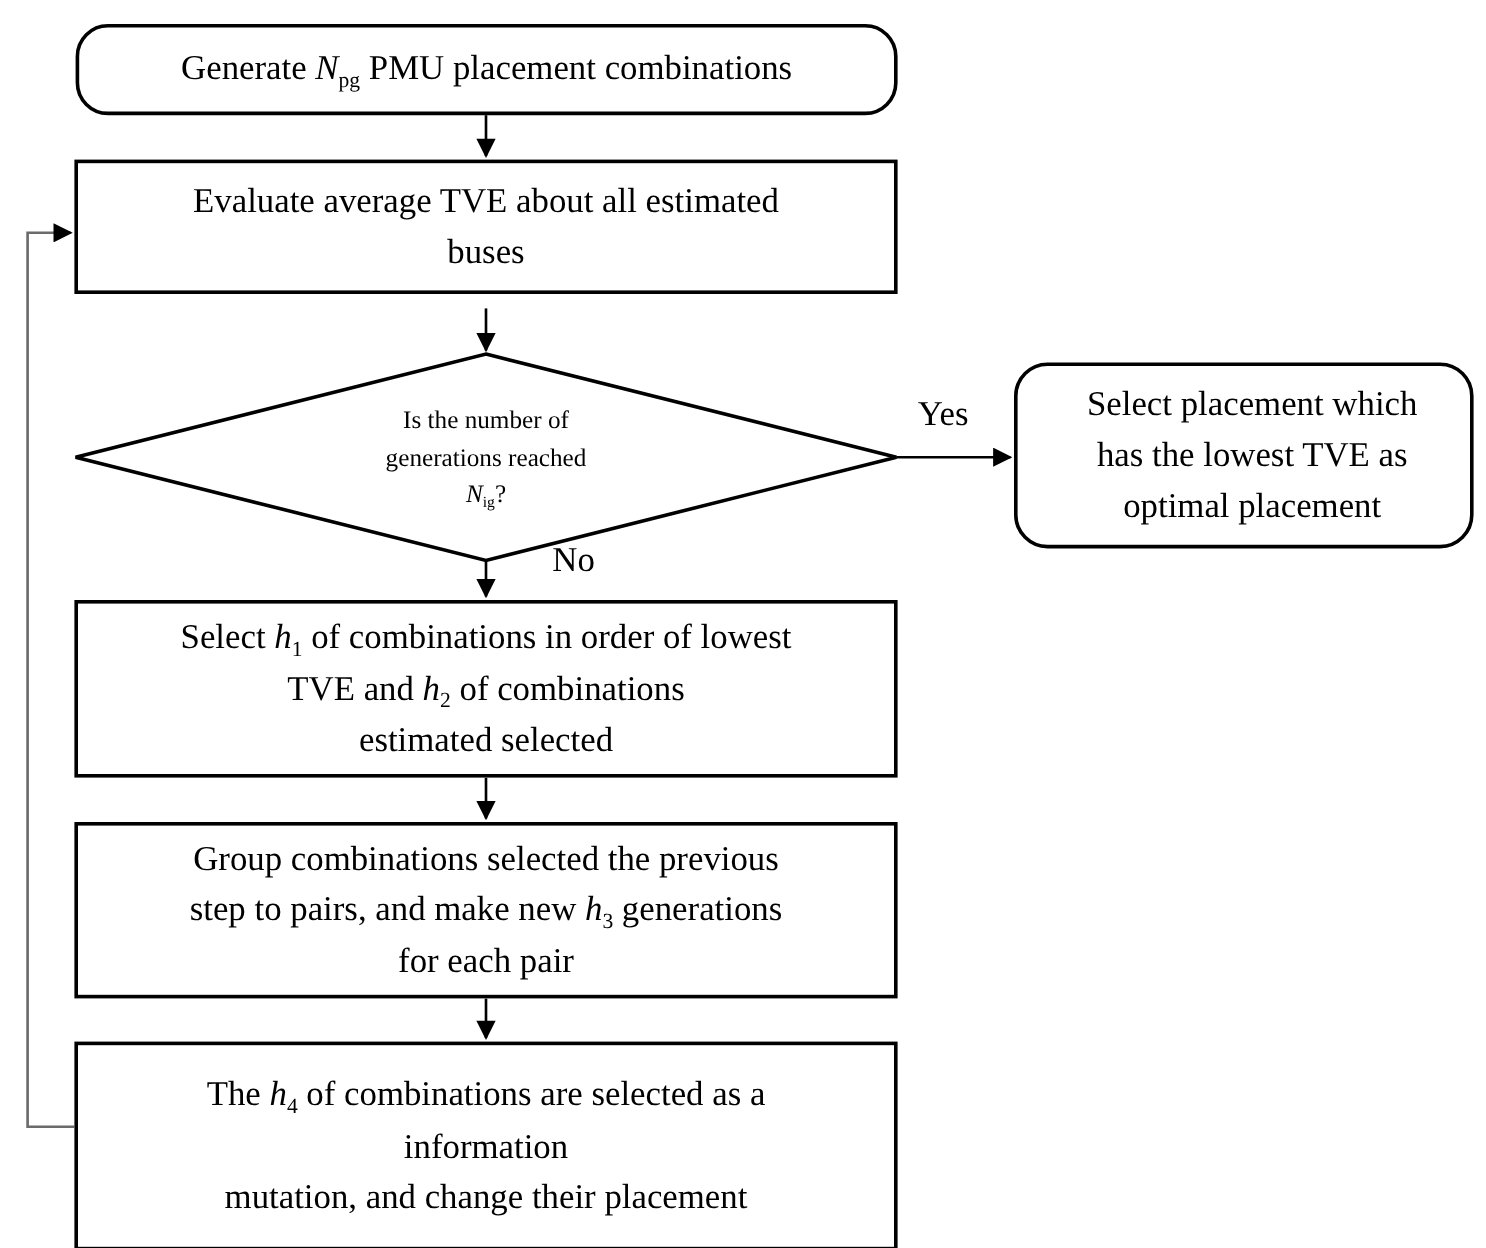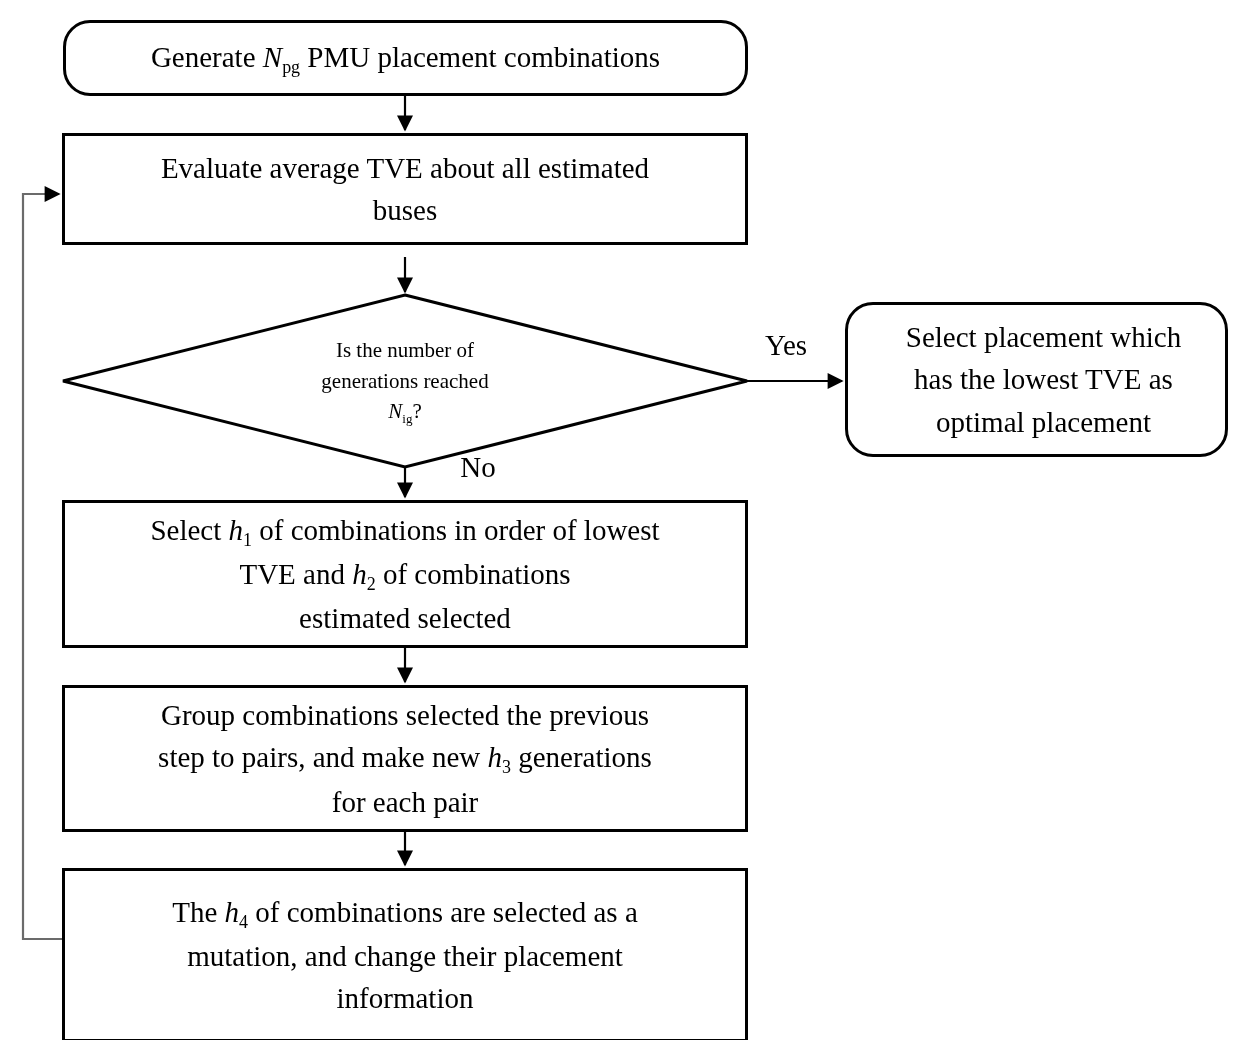--- a/index.html
+++ b/index.html
@@ -142,21 +142,21 @@
     </div>
 
   <div class="node" id="node-group">
       <div class="tline"><span>Group combinations selected the previous</span></div>
       <div class="tline"><span>step to pairs, and make new </span><span class="i">h</span><span class="sub">3</span><span> generations</span></div>
       <div class="tline"><span>for each pair</span></div>
     </div>
 
   <div class="node" id="node-mutate">
       <div class="tline"><span>The </span><span class="i">h</span><span class="sub">4</span><span> of combinations are selected as a</span></div>
+      <div class="tline"><span>information</span></div>
       <div class="tline"><span>mutation, and change their placement</span></div>
-      <div class="tline"><span>information</span></div>
     </div>
 
   <div class="edge-label" id="label-yes">Yes</div>
 
   <div class="edge-label" id="label-no">No</div>
 
 </div>
 
 </body></html>

